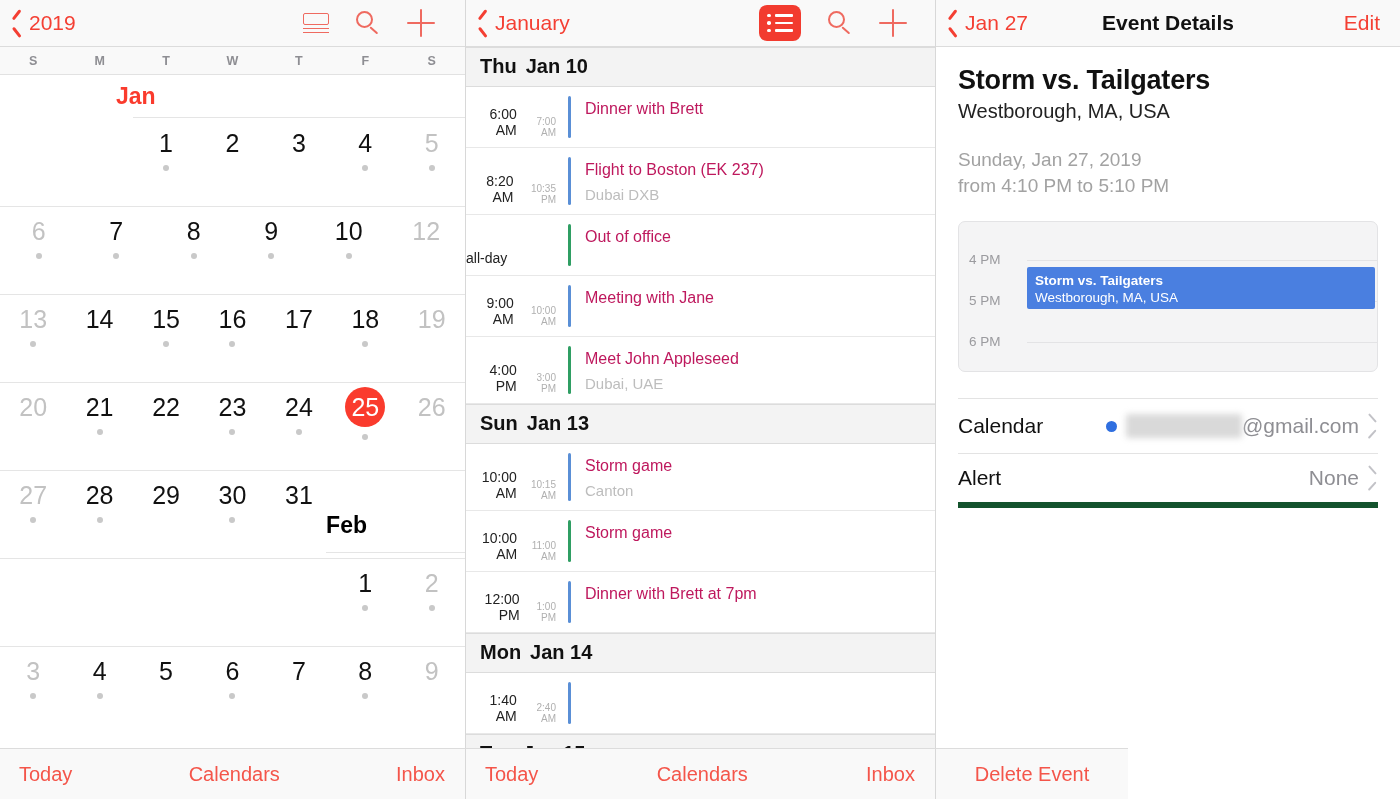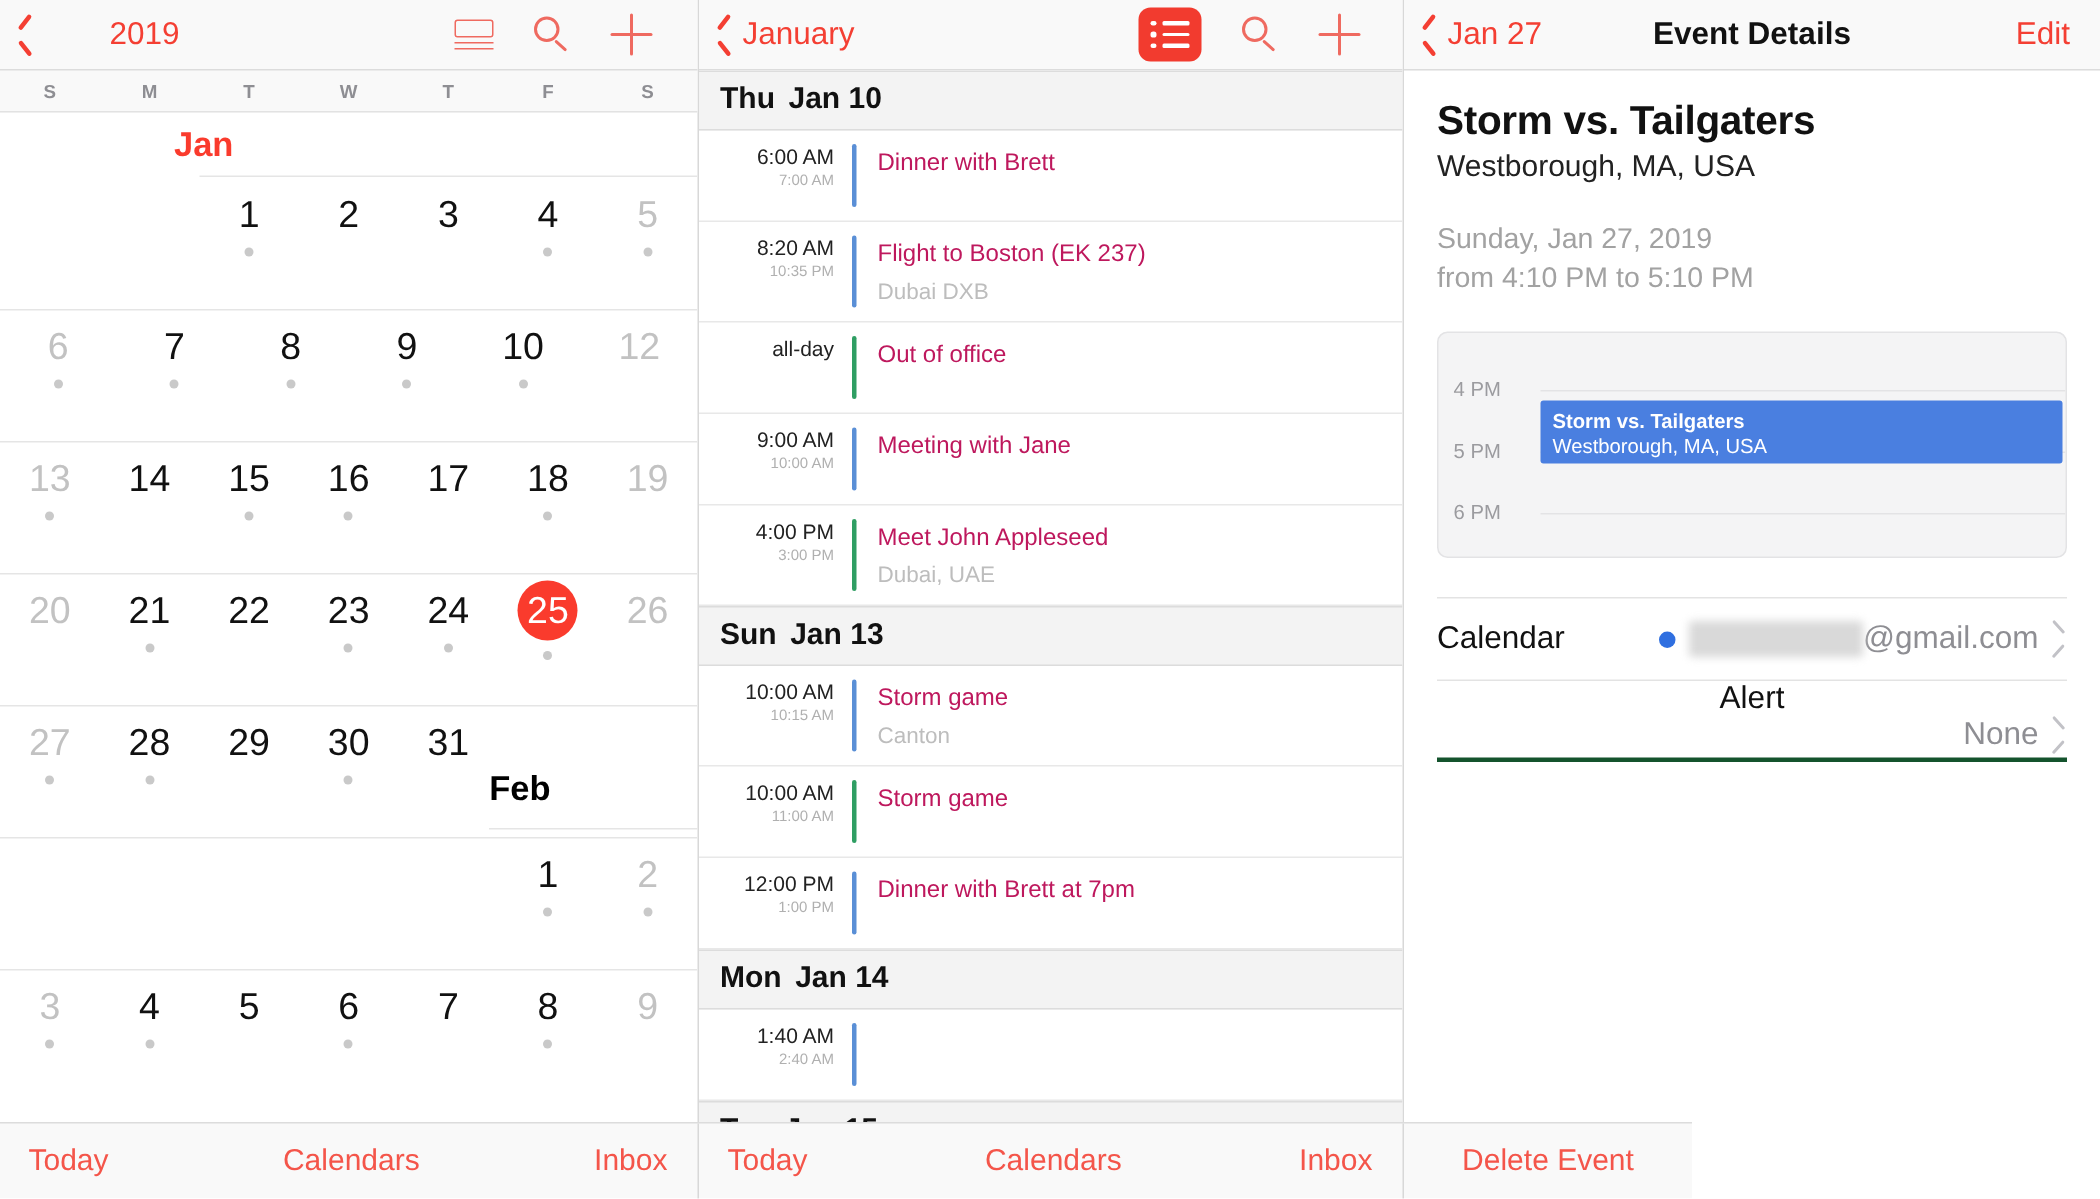--- a/index.html
+++ b/index.html
@@ -120,21 +120,21 @@
     background:#f3f3f3; border-bottom:1px solid #dcdcdc; border-top:1px solid #dcdcdc;
     padding:7px 14px 8px 14px; font-size:20px; font-weight:700; color:#111;
     display:flex; gap:9px;
   }
   .ev-row{
     display:flex; border-bottom:1px solid #e8e8e8; min-height:61px;
     padding:9px 0 9px 0; cursor:pointer;
   }
   .ev-time{
     width:102px; flex:0 0 102px; text-align:right; padding-right:12px;
-    display:flex; flex-direction:column; align-items:flex-end; gap:3px;
+    display:flex; flex-direction:row; align-items:flex-end; gap:3px;
   }
   .ev-time .t1{ font-size:14px; color:#222; font-weight:500;}
   .ev-time .t2{ font-size:10px; color:#b0b0b0; }
   .ev-bar{ width:3px; flex:0 0 3px; border-radius:2px; background:#5a8fd6; margin-right:14px;}
   .ev-bar.green{ background:#2f9e63; }
   .ev-body{ flex:1; padding-right:12px; overflow:hidden;}
   .ev-title{ font-size:16px; color:#be185d; line-height:25px; white-space:nowrap; }
   .ev-loc{ font-size:15px; color:#bdbdbd; line-height:21px; margin-top:2px;
            white-space:nowrap; overflow:hidden; text-overflow:ellipsis;}
 
@@ -160,21 +160,21 @@
     padding:5px 8px; color:#fff; overflow:hidden;
   }
   .mini-ev .e1{ font-size:13.5px; font-weight:700; line-height:17px;}
   .mini-ev .e2{ font-size:13.5px; line-height:17px;}
 
   .det-rows{ margin-top:26px; }
   .det-row{
     display:flex; align-items:center; height:55px;
     border-top:1px solid #e3e3e3; cursor:pointer;
   }
-  .det-row:last-child{ border-bottom:3px solid #14532d;flex-direction:column;}
+  .det-row:last-child{ border-bottom:6px solid #14532d;}
   .det-row .lbl{ font-size:21px; color:#111; }
   .det-row .val{ margin-left:auto; font-size:21px; color:#8e8e93; display:flex;
                  align-items:center; gap:9px;}
   .cal-dot{ width:11px;height:11px;border-radius:50%;background:#2f6fe0;}
   .redacted{
     display:inline-block; background:#d9d9d9; color:transparent;
     border-radius:2px; filter:blur(3px); user-select:none;
   }
   .chev-right{ width:10px;height:17px;position:relative; flex:0 0 10px;}
   .chev-right:before,.chev-right:after{
@@ -199,21 +199,21 @@
   .tb-seg.s1 .tb-btn:nth-child(3), .tb-seg.s2 .tb-btn:nth-child(3){ margin-right:20px; }
 </style>
 </head>
 <body>
 
 <div id="app">
 
   <div id="left-panel">
 
     <div class="navbar">
-      <div class="back-btn" style="margin-left:12px;gap:44px;">
+      <div class="back-btn" style="margin-left:12px;">
         <span class="chev-left"></span>
         <span>2019</span>
       </div>
       <div class="nav-icons" style="margin-right:30px;">
         <div class="icon-dayview">
           <span class="box"></span>
             <span class="l1"></span>
             <span class="l2"></span>
         </div>
         <div class="icon-search">

